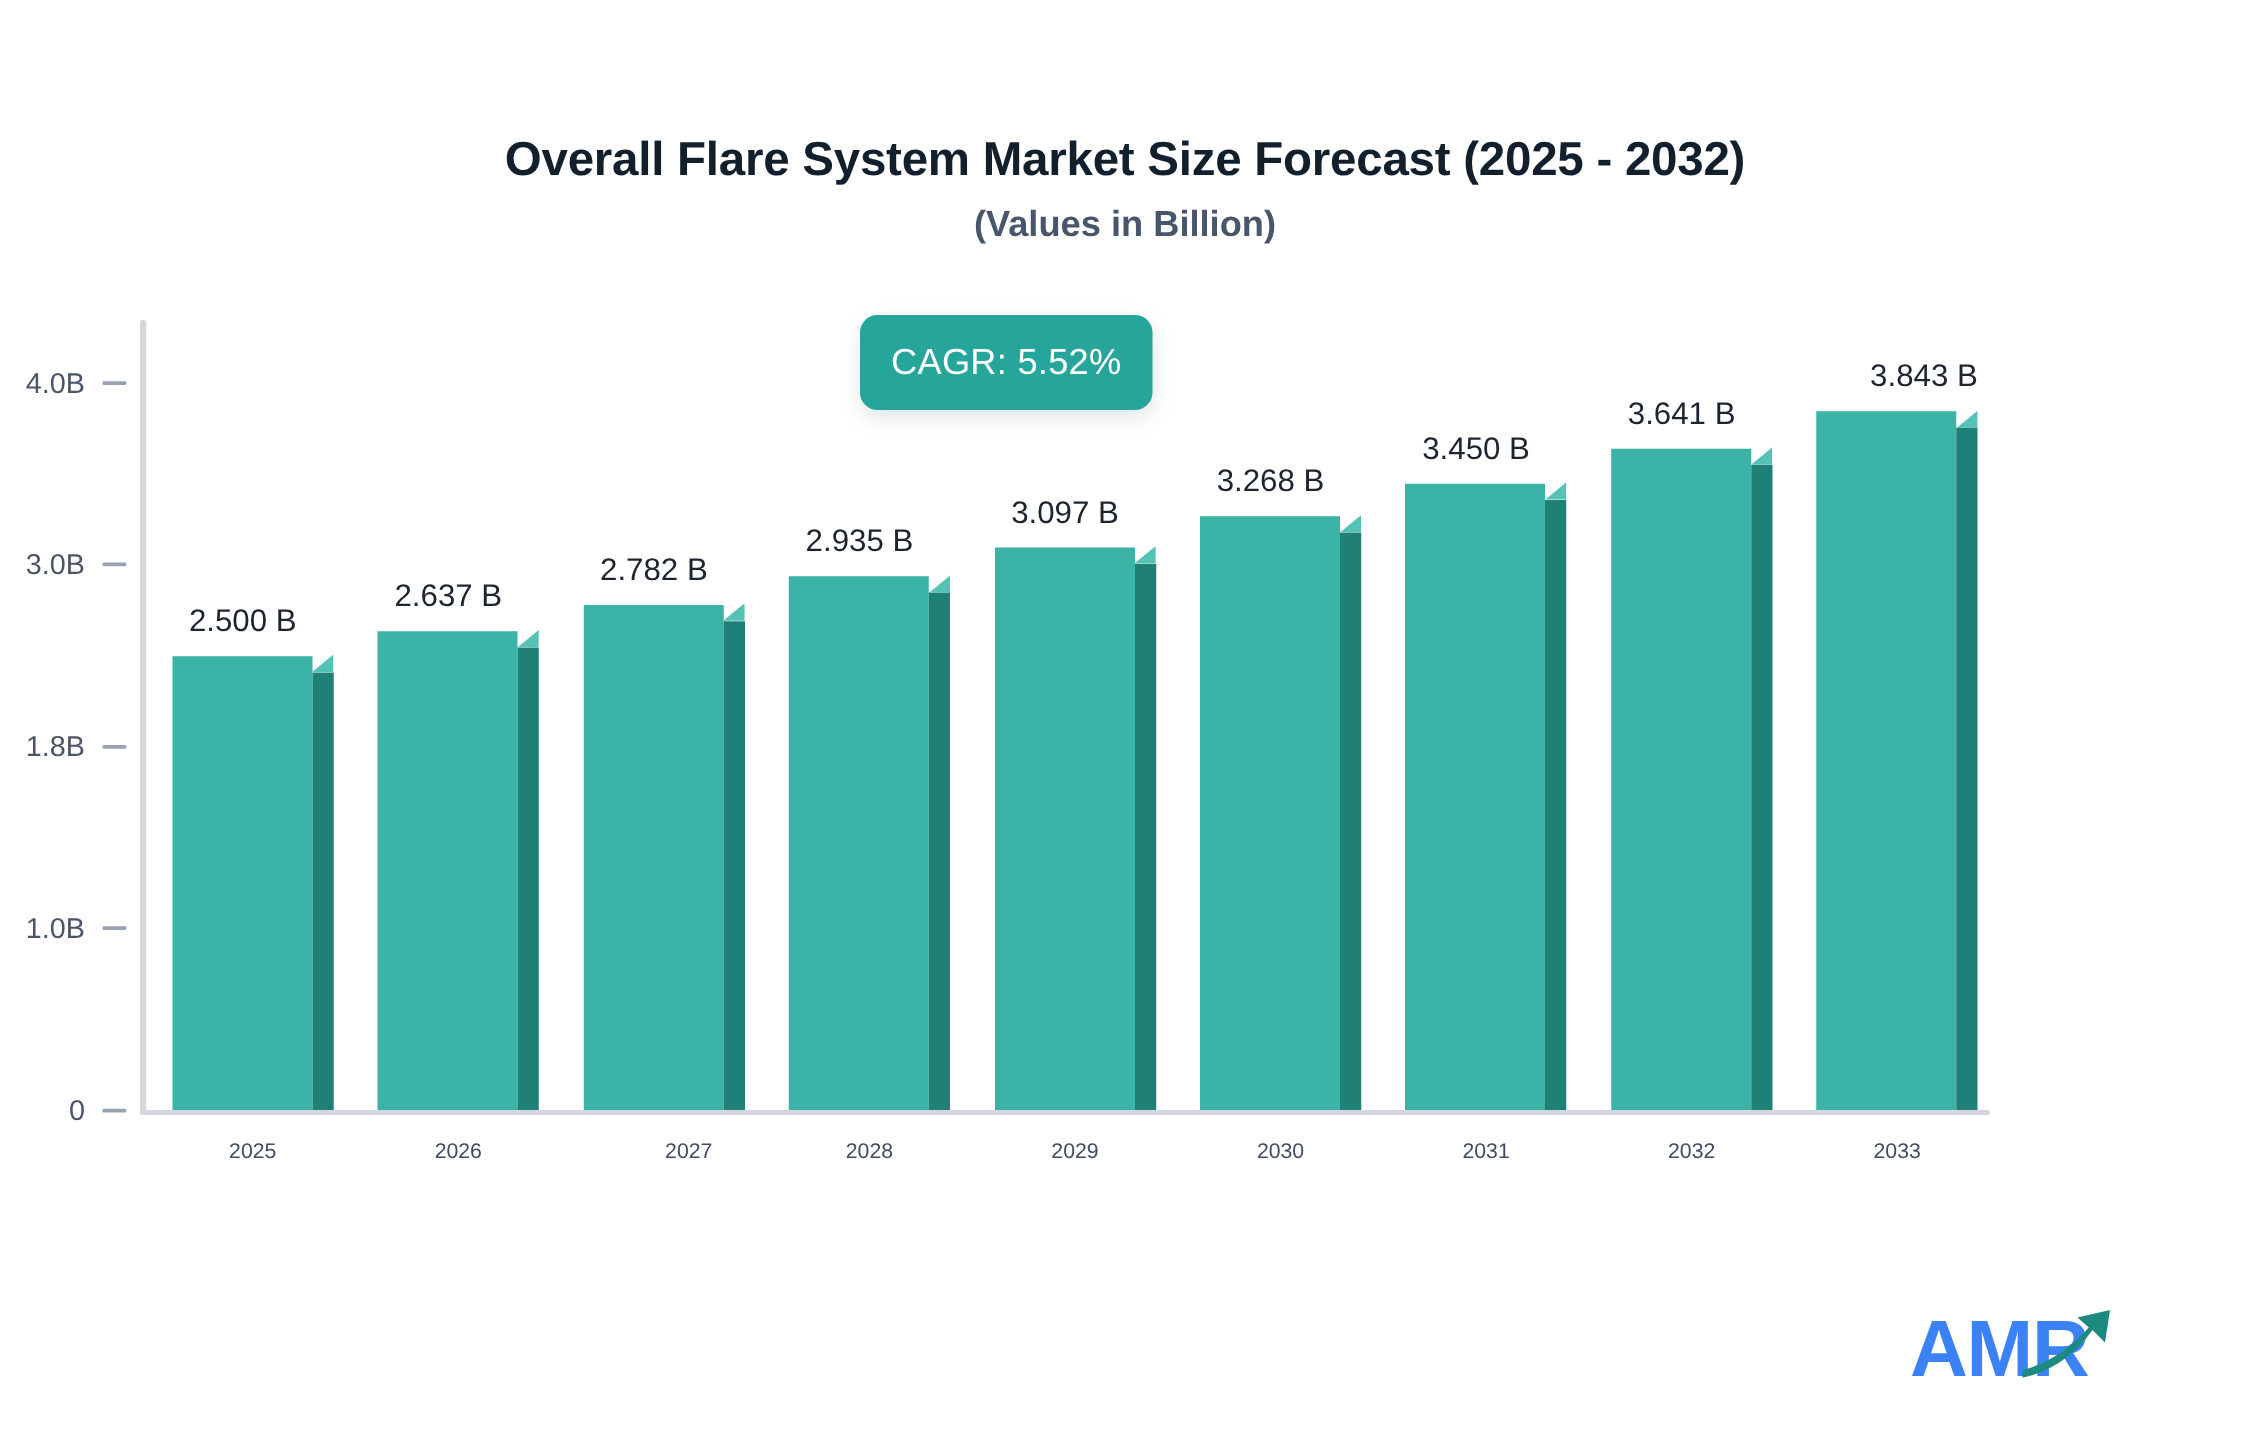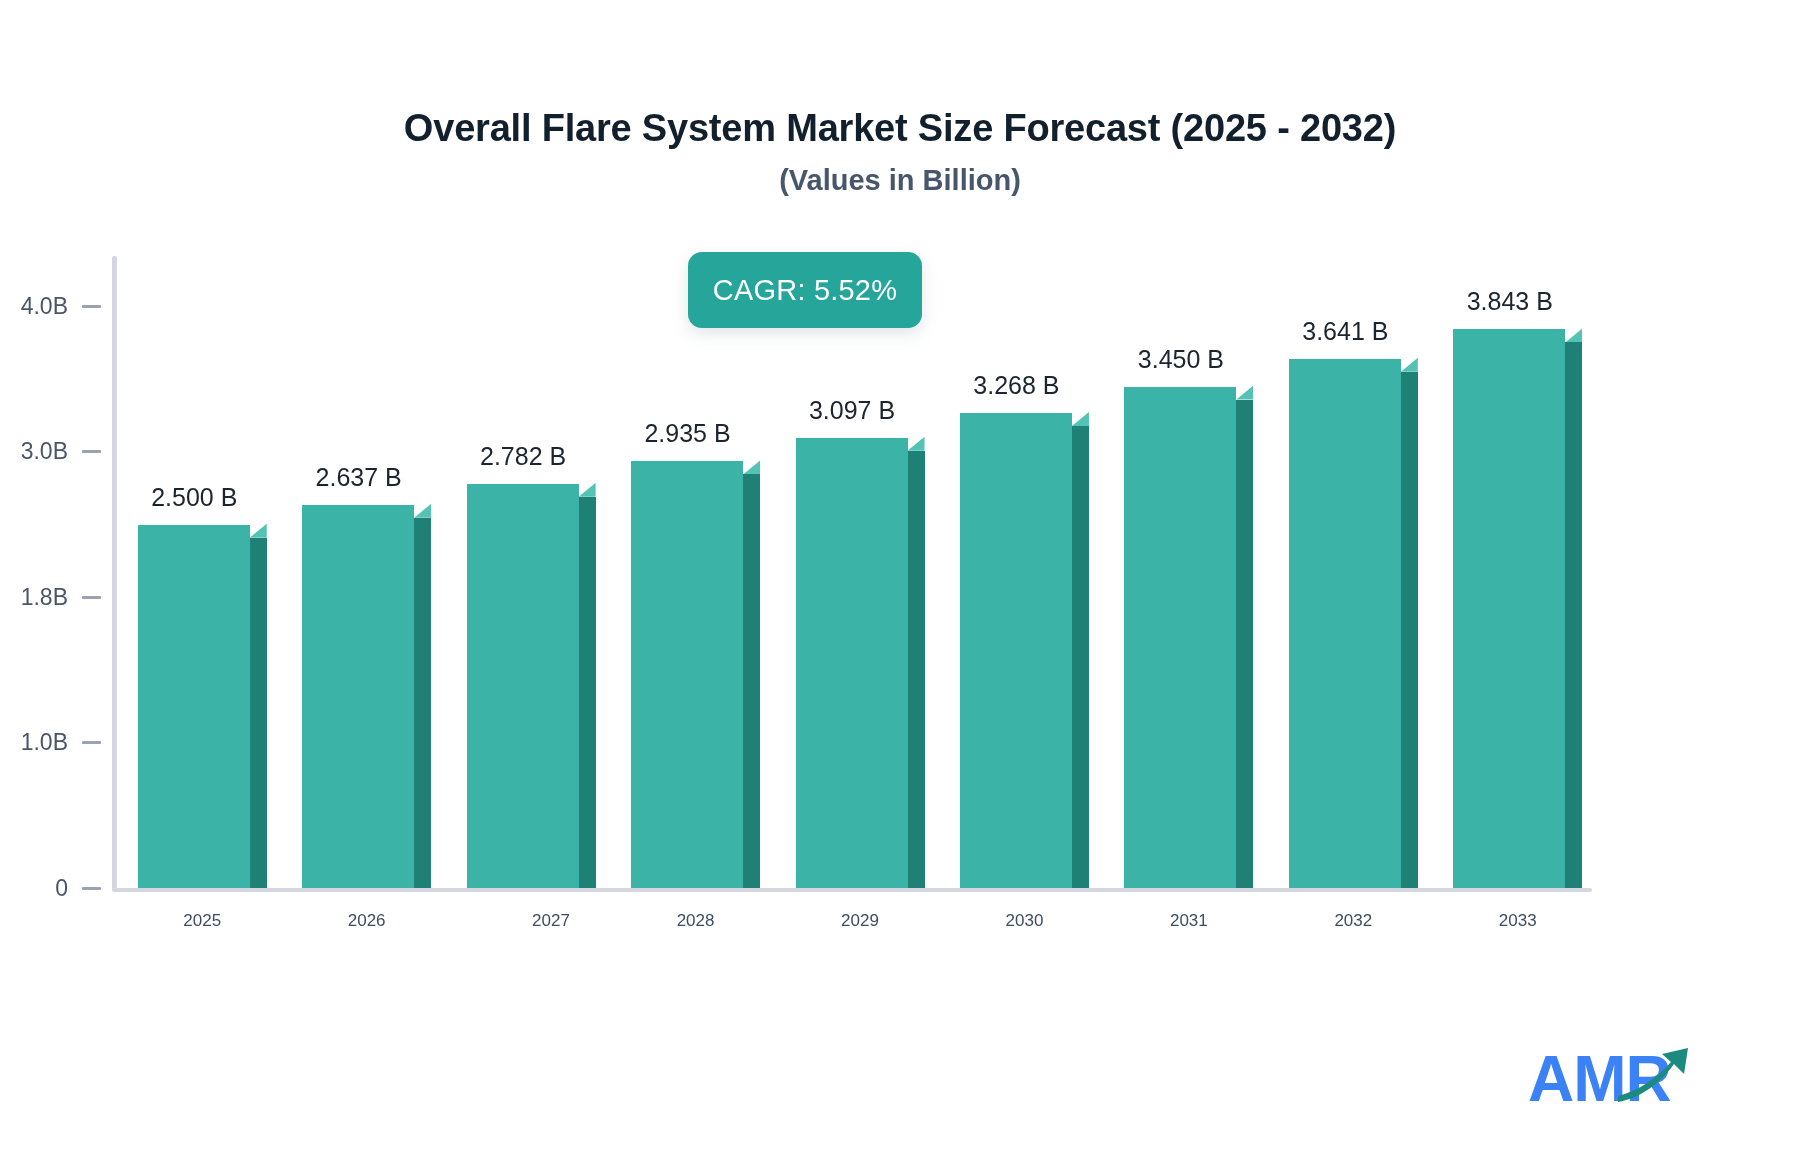--- a/index.html
+++ b/index.html
@@ -262,21 +262,21 @@
         <div class="bar-group" style="left: 1176.83px; width: 129px; height: 529.215px;">
           <div class="bar-front" style="height: 529.215px;"></div>
           <div class="bar-side" style="height: 516.215px;"></div>
           <div class="bar-top" style="bottom: 516.215px;"></div>
           <div class="bar-value" style="bottom: 542.215px;">3.641 B</div>
         </div>
         <div class="bar-group" style="left: 1341.28px; width: 129px; height: 558.576px;">
           <div class="bar-front" style="height: 558.576px;"></div>
           <div class="bar-side" style="height: 545.576px;"></div>
           <div class="bar-top" style="bottom: 545.576px;"></div>
-          <div class="bar-value" style="bottom: 571.576px;">3.843 B</div>
+          <div class="bar-value" style="bottom: 571.576px; text-align: right;">3.843 B</div>
         </div>
       </div>
     <div id="yticks-layer">
         <div class="ytick" style="top: 632px;">
           <div class="ylabel">0</div>
           <div class="ydash"></div>
         </div>
         <div class="ytick" style="top: 486.651px;">
           <div class="ylabel">1.0B</div>
           <div class="ydash"></div>

